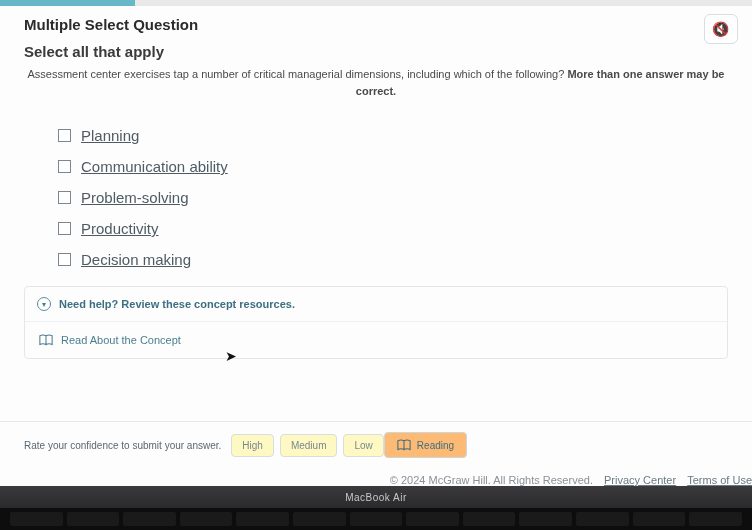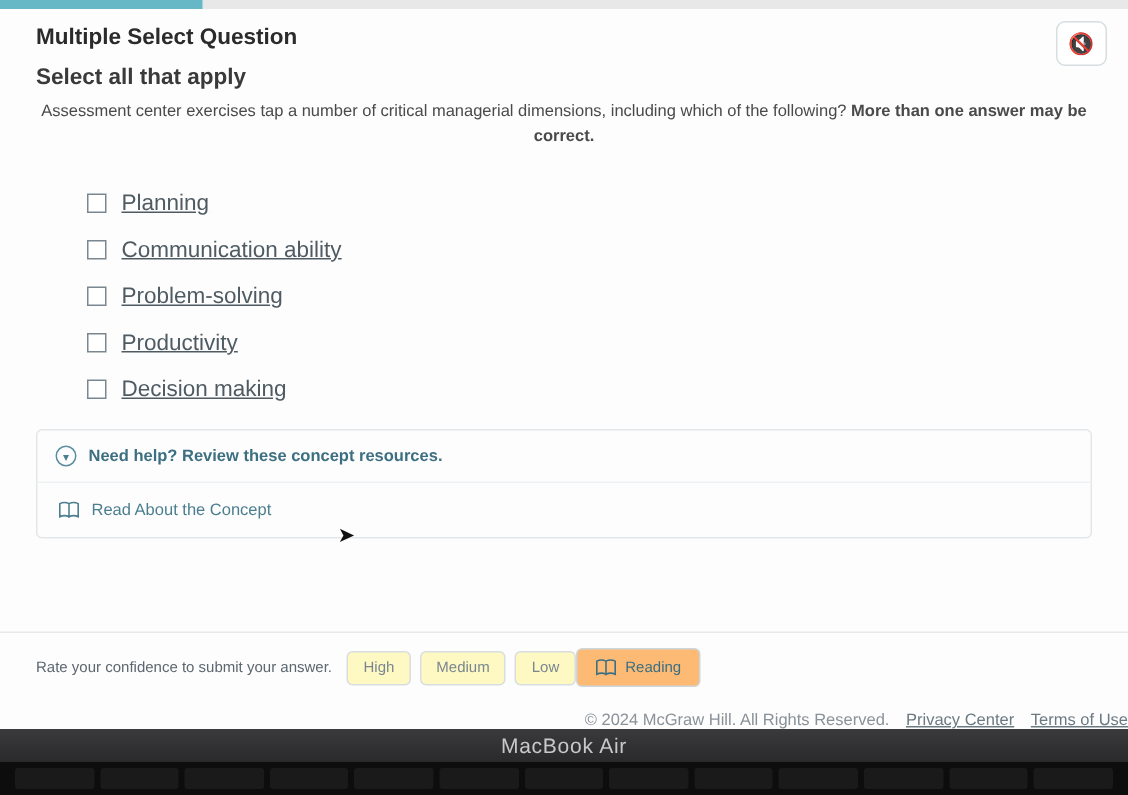--- a/index.html
+++ b/index.html
@@ -27,21 +27,21 @@
   .book-ico svg { display:block; }
   .footer { position:absolute; left:0; right:0; bottom:62px; border-top:1px solid #e6e9eb; padding:10px 24px; display:flex; align-items:center; background:#fdfdfd; }
   .rate-wrap { display:flex; align-items:center; gap:10px; }
   .rate-label { font-size:10px; color:#5c6770; }
   .conf-btns { display:flex; gap:6px; }
   .conf-btn { font-size:10px; color:#7a8790; border:1px solid #d7dde0; background:#fef9c3; padding:5px 10px; border-radius:4px; cursor:pointer; }
   .reading-btn { font-size:10px; color:#3d6f82; border:1px solid #cdd6db; background:#fdba74; padding:6px 12px; border-radius:4px; display:flex; align-items:center; gap:6px; cursor:pointer; }
   .legal { position:absolute; left:0; right:0; bottom:44px; text-align:right; font-size:11px; color:#8a9198;margin-left:48px; }
   .legal a { color:#6b7a82; text-decoration:underline; margin-left:8px; cursor:pointer; }
   
-  .mac-bar { position:absolute; left:0; right:0; bottom:22px; height:22px; background:linear-gradient(#3a3a3c,#2a2a2c); color:#c8c8c8; font-size:14px; display:flex; align-items:center; justify-content:center; letter-spacing:.5px; }
+  .mac-bar { position:absolute; left:0; right:0; bottom:22px; height:22px; background:linear-gradient(#3a3a3c,#2a2a2c); color:#c8c8c8; font-size:10px; display:flex; align-items:center; justify-content:center; letter-spacing:.5px; }
   .kb { position:absolute; left:0; right:0; bottom:0; height:22px; background:#0d0d0d; display:flex; align-items:center; gap:4px; padding:0 10px; overflow:hidden; }
   .key { flex:1; height:14px; background:#1a1a1a; border-radius:2px; }
   .cursor { position:absolute; left:225px; top:348px; font-size:14px; color:#111; pointer-events:none; }
 </style>
 </head>
 <body>
 
 <div class="screen">
   <div class="progress-bar">
     <div class="progress-fill"></div>

